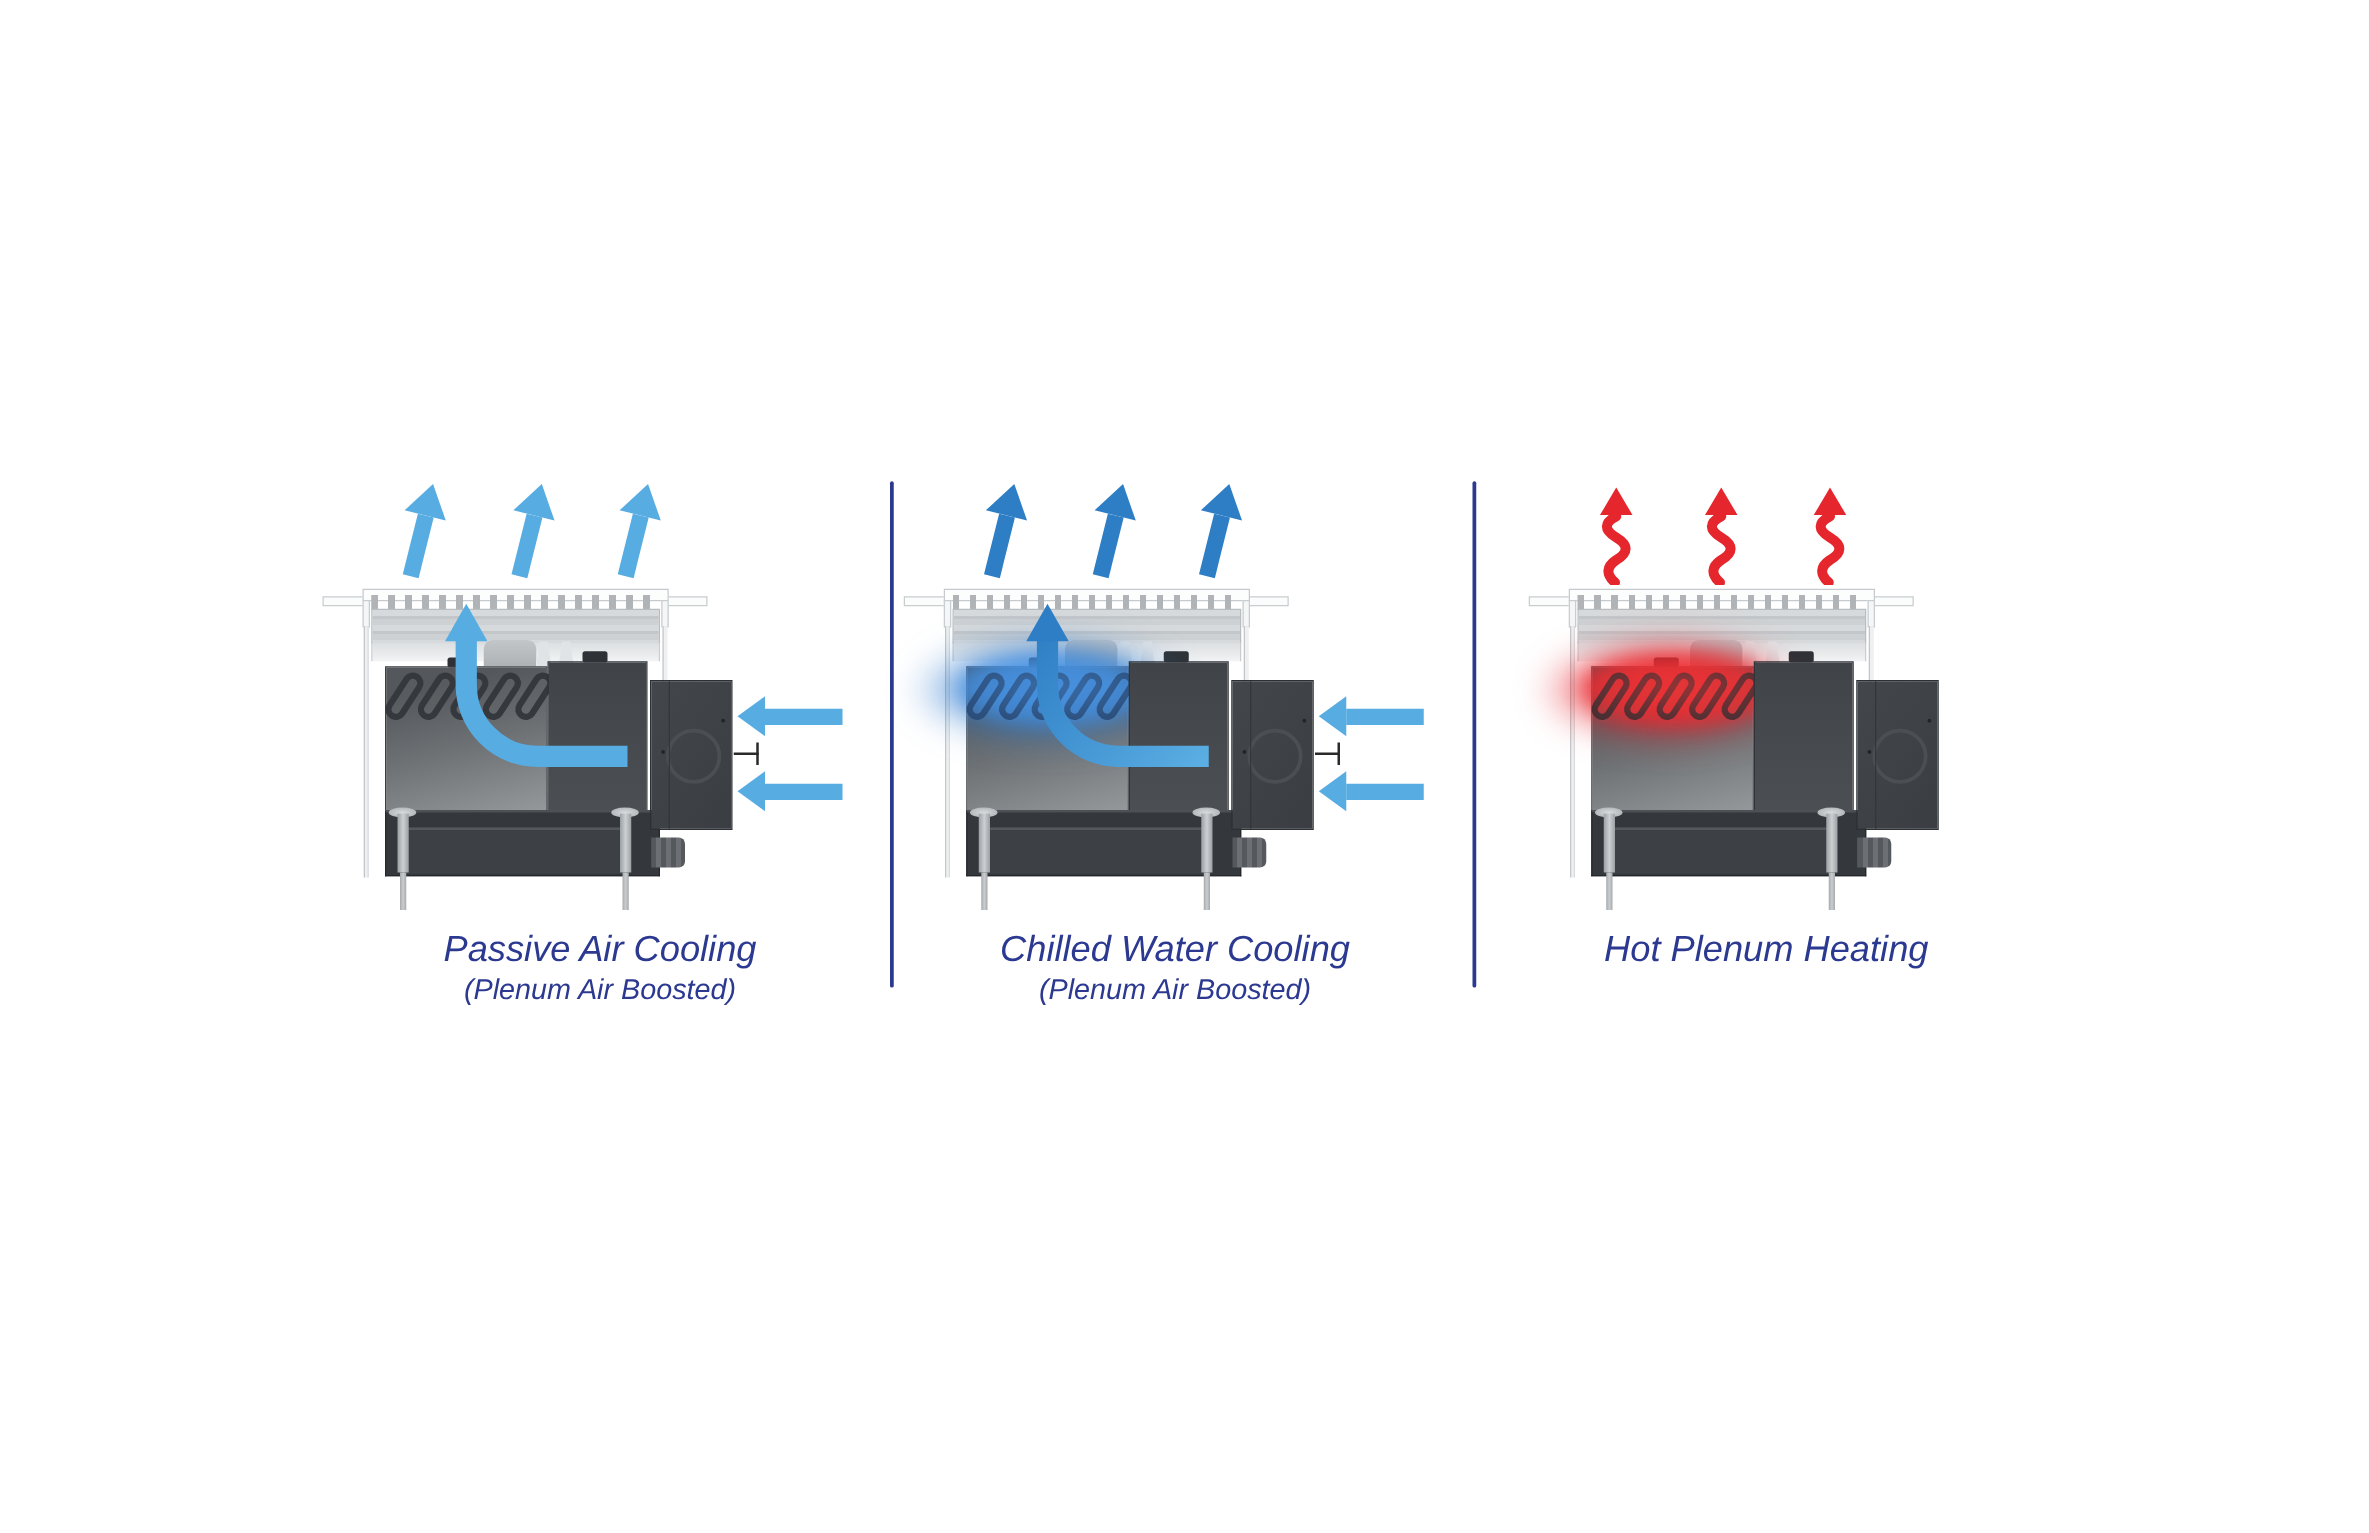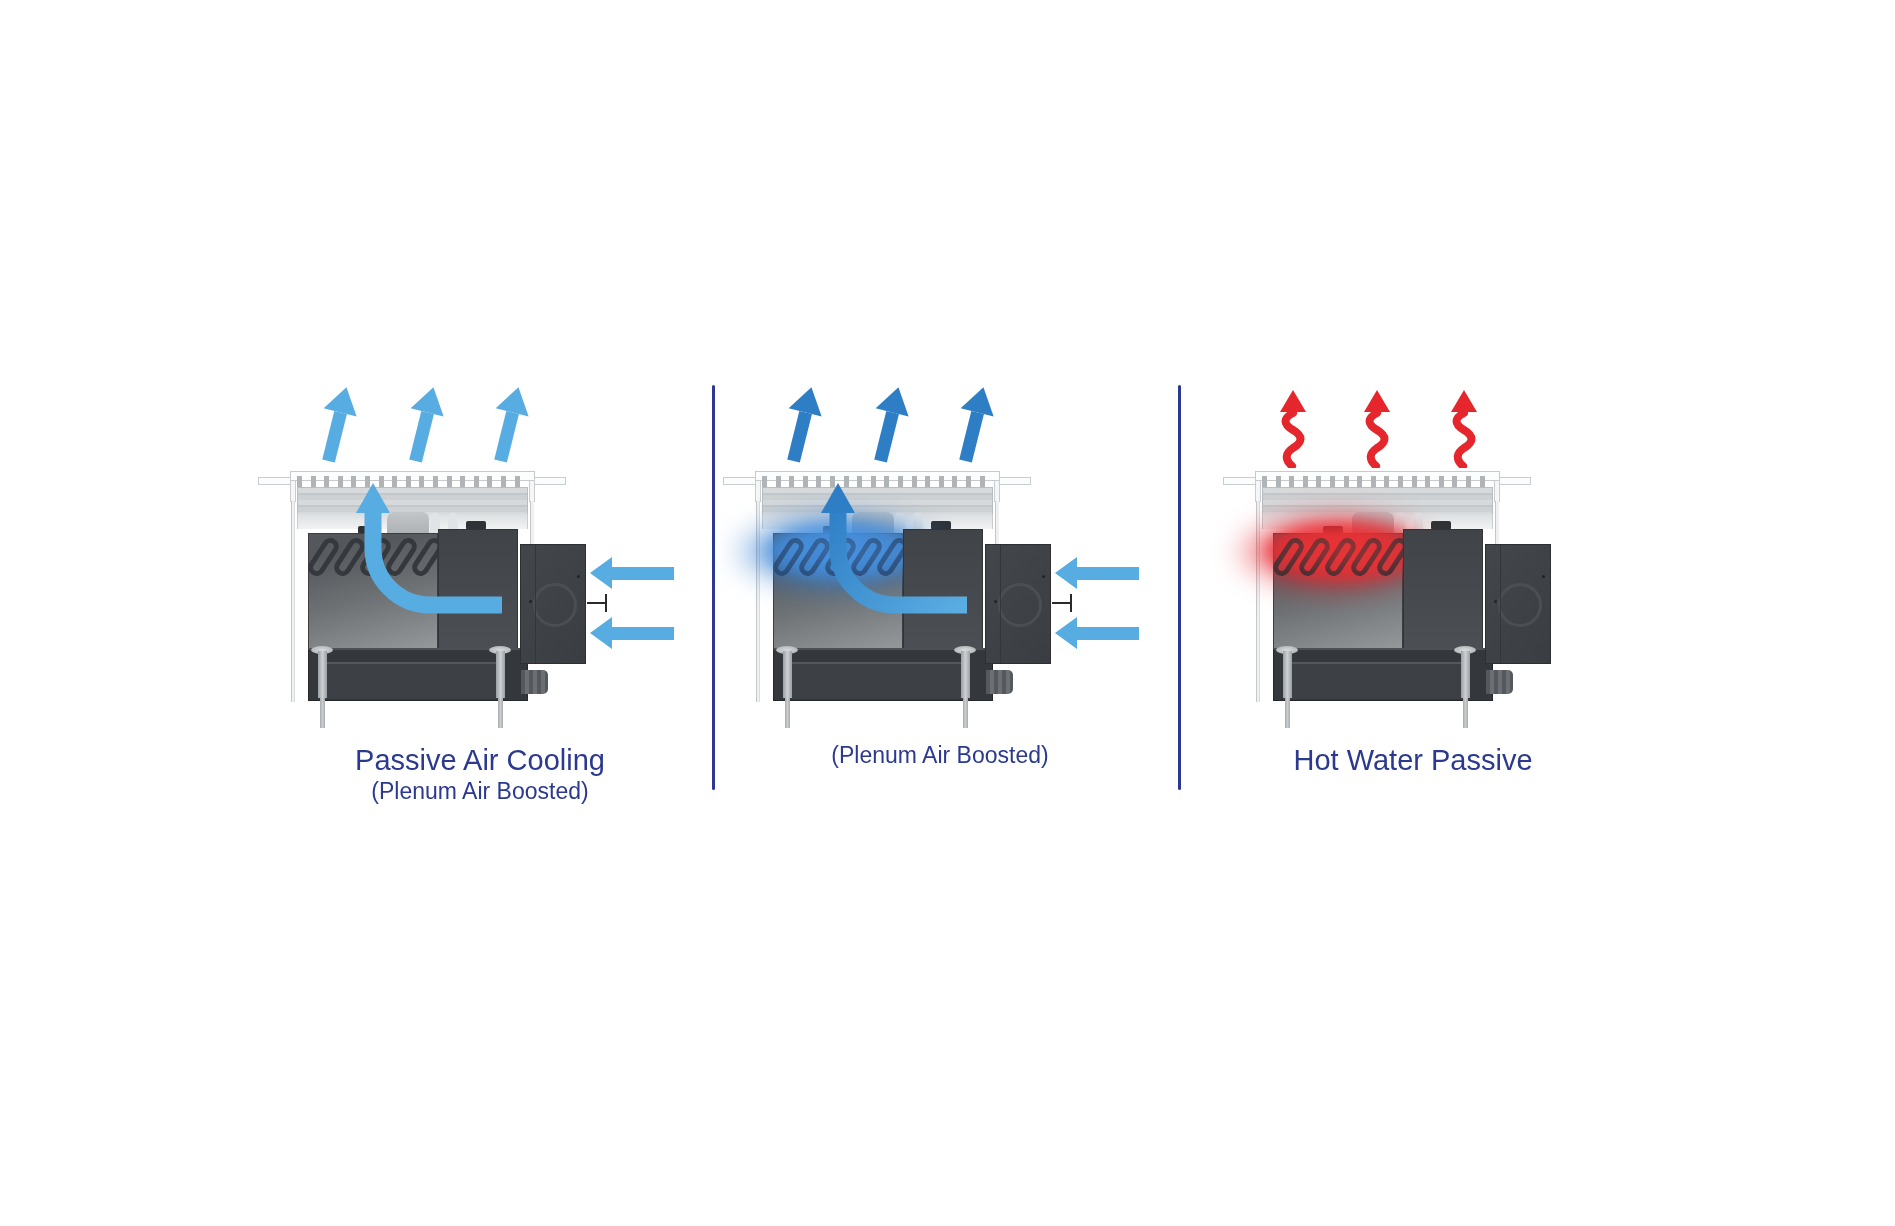--- a/index.html
+++ b/index.html
@@ -6,21 +6,21 @@
   html,body { background:#fff; }
   body { font-family: "Liberation Sans", sans-serif; }
   #canvas { position:relative; width:1895px; height:1226px; background:#ffffff; overflow:hidden; }
 
   .panel { position:absolute; top:0; width:480px; height:1226px; }
   #panel-1 { left:240px; --exhaust:#57ACE2; }
   #panel-2 { left:705px; --exhaust:#2E7EC5; }
   #panel-3 { left:1205px; --exhaust:#E5262C; }
 
   
-  .caption { position:absolute; top:742px; width:480px; text-align:center; color:#2B3990; }
+  .caption { position:absolute; top:742px; width:480px; text-align:center; color:#2B3990;font-style:italic; }
   #panel-1 .caption { left:0; }
   #panel-2 .caption { left:-5px; }
   #panel-3 .caption { left:-32px; }
   .caption .title { font-size:29px; line-height:36px; }
   .caption .subtitle { font-size:23px; line-height:27px; }
 
   
   .divider { position:absolute; top:385px; width:3px; height:405px; background:#2B3990; border-radius:2px; }
   #divider-1 { left:712px; }
   #divider-2 { left:1178px; }
@@ -279,20 +279,21 @@
     <div class="intake-arrow i1">
         <div class="head"></div>
         <div class="shaft"></div>
       </div>
     <div class="intake-arrow i2">
         <div class="head"></div>
         <div class="shaft"></div>
       </div>
 
     <div class="caption">
+      <div class="title">Chilled Water Cooling</div>
       <div class="subtitle">(Plenum Air Boosted)</div>
     </div>
   </div>
 
   <div class="panel" id="panel-3">
     <svg class="wavy-arrow w1" width="30" height="80" viewBox="0 0 30 80">
       <polygon points="15,2 28,24 2,24" fill="#E5262C"></polygon>
       <path d="M15,25 Q0,33 15,42 Q30,51 15,60 Q3,68 14,78" fill="none" stroke="#E5262C" stroke-width="8" stroke-linecap="round"></path>
     </svg>
     <svg class="wavy-arrow w2" width="30" height="80" viewBox="0 0 30 80">
@@ -346,19 +347,19 @@
           <div class="bolt-rod"></div>
         </div>
       <div class="bolt2">
           <div class="bolt-cap"></div>
           <div class="bolt-sleeve"></div>
           <div class="bolt-rod"></div>
         </div>
     </div>
 
     <div class="caption">
-      <div class="title">Hot Water Passive</div>
+      <div class="title">Hot Plenum Heating</div>
     </div>
   </div>
 
   <div class="divider" id="divider-1"></div>
   <div class="divider" id="divider-2"></div>
 </div>
 
 </body></html>

